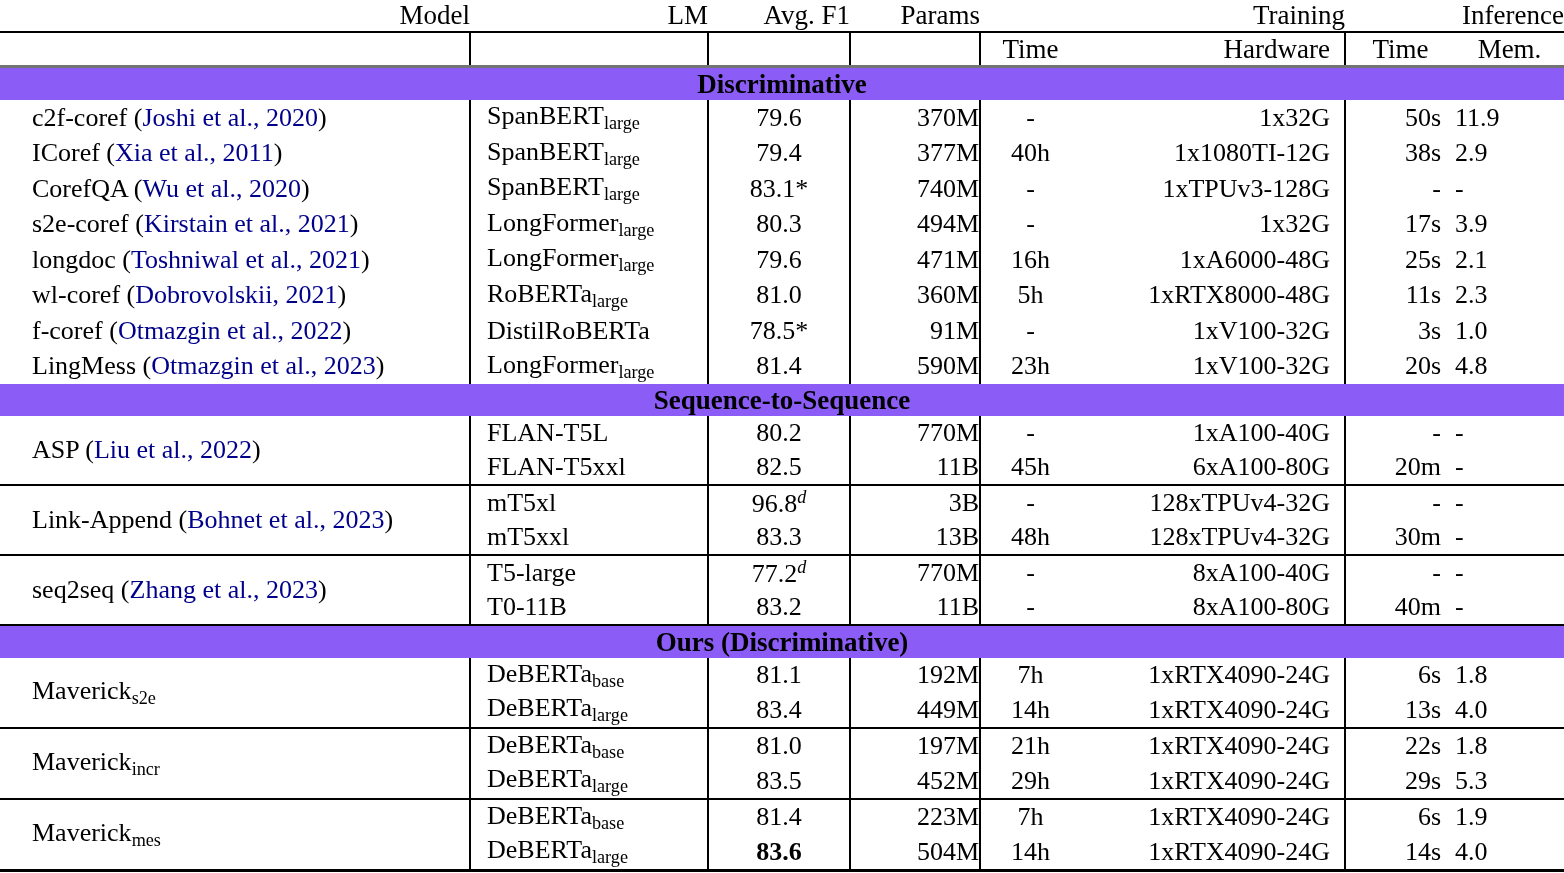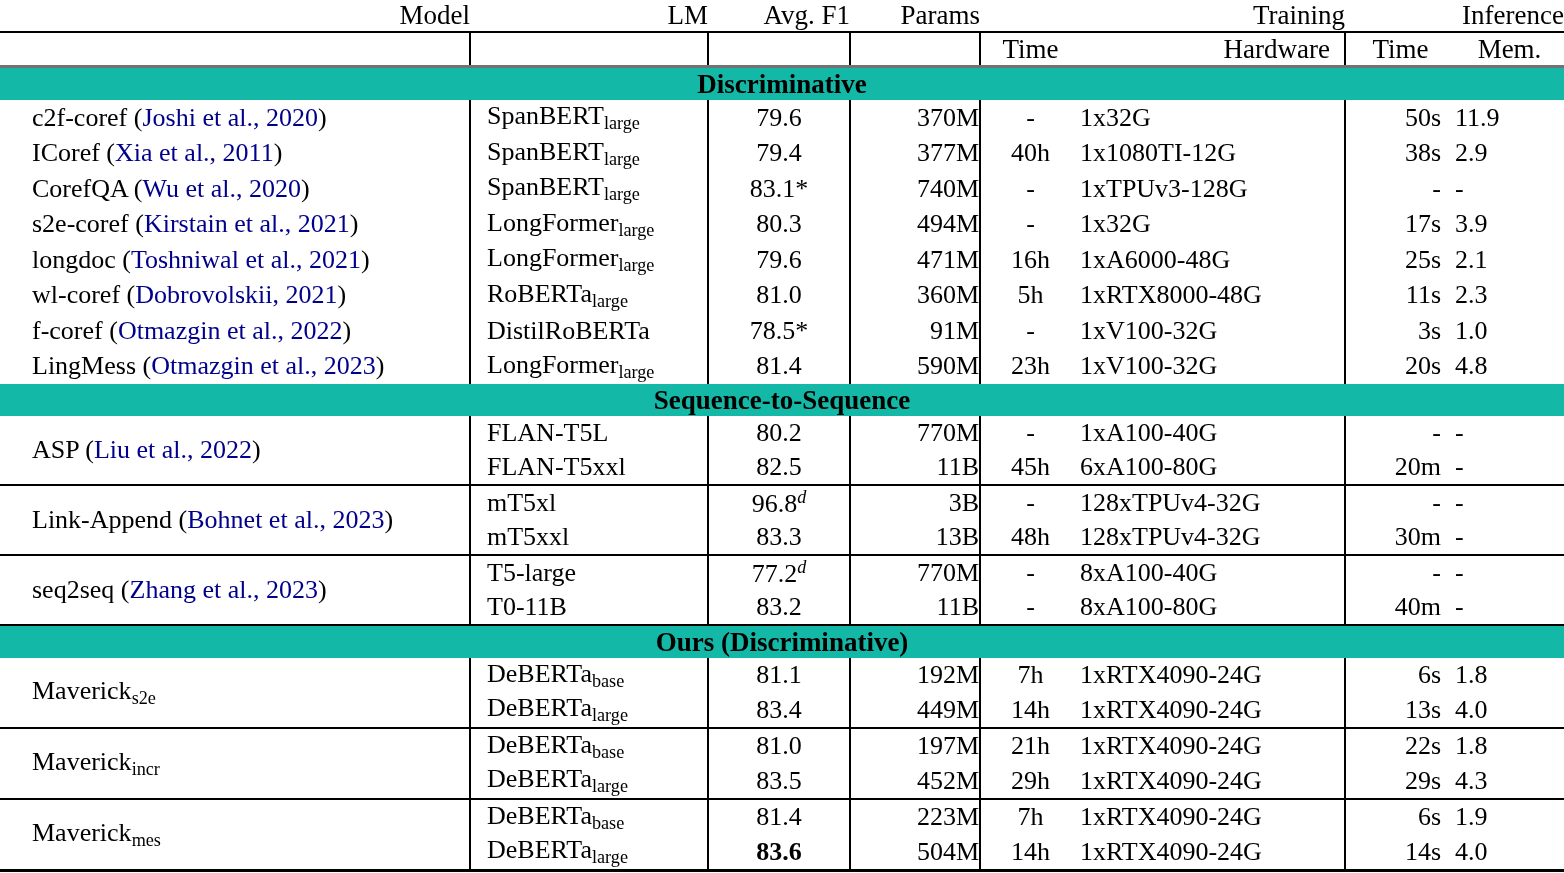--- a/index.html
+++ b/index.html
@@ -14,35 +14,35 @@
   td, th { padding:0; overflow:hidden; white-space:nowrap; }
 
   tr.h1 th { height:30px; border-bottom:2px solid #000; text-align:right; vertical-align:middle; }
   tr.h2 th { height:32px; border-bottom:3px solid #737373; text-align:center; vertical-align:middle; }
   tr.h2 th.c-thw { text-align:right; padding-right:14px; }
 
   .bl { border-left:2px solid #000; }
   tr.hline td { border-top:2px solid #000; }
 
   tr.band td {
-    background:#14b8a6; height:32px; text-align:center;
+    background:#8b5cf6; height:32px; text-align:center;
     font-weight:bold; font-size:27px; vertical-align:middle;
   }
 
   .s0 td { height:35.5px; }
   .s1 td { height:34px; }
   .s2 td { height:34.5px; }
   td { vertical-align:middle; }
 
   .c-model  { text-align:left;  padding-left:32px; }
   .c-lm     { text-align:left;  padding-left:16px; }
   .c-f1     { text-align:center; }
   .c-params { text-align:right; }
   .c-ttime  { text-align:center; }
-  .c-thw    { padding-right:14px; }
+  .c-thw    { text-align:right; padding-right:14px; }
   .c-itime  { text-align:right; padding-right:14px; }
   .c-imem   { padding-right:26px; }
 
   .cite { color:#00008B; cursor:pointer; }
   .paren { color:#000; }
   .sb { font-size:0.7em; vertical-align:-0.25em; }
   .sp { font-size:0.7em; font-style:italic; vertical-align:0.5em; }
   .bold { font-weight:bold; }
 </style>
 </head>
@@ -256,21 +256,21 @@
           <td class="c-itime bl">22s</td>
           <td class="c-imem">1.8</td>
         </tr>
         <tr class="s2">
           <td class="c-lm bl"><span>DeBERTa</span><span class="sb">large</span></td>
           <td class="c-f1 bl"><span>83.5</span></td>
           <td class="c-params bl">452M</td>
           <td class="c-ttime bl">29h</td>
           <td class="c-thw">1xRTX4090-24G</td>
           <td class="c-itime bl">29s</td>
-          <td class="c-imem">4.3</td>
+          <td class="c-imem">5.3</td>
         </tr>
         <tr class="s2 hline">
           <td class="c-model" rowspan="2"><span>Maverick</span><span class="sb">mes</span></td>
           <td class="c-lm bl"><span>DeBERTa</span><span class="sb">base</span></td>
           <td class="c-f1 bl"><span>81.4</span></td>
           <td class="c-params bl">223M</td>
           <td class="c-ttime bl">7h</td>
           <td class="c-thw">1xRTX4090-24G</td>
           <td class="c-itime bl">6s</td>
           <td class="c-imem">1.9</td>

